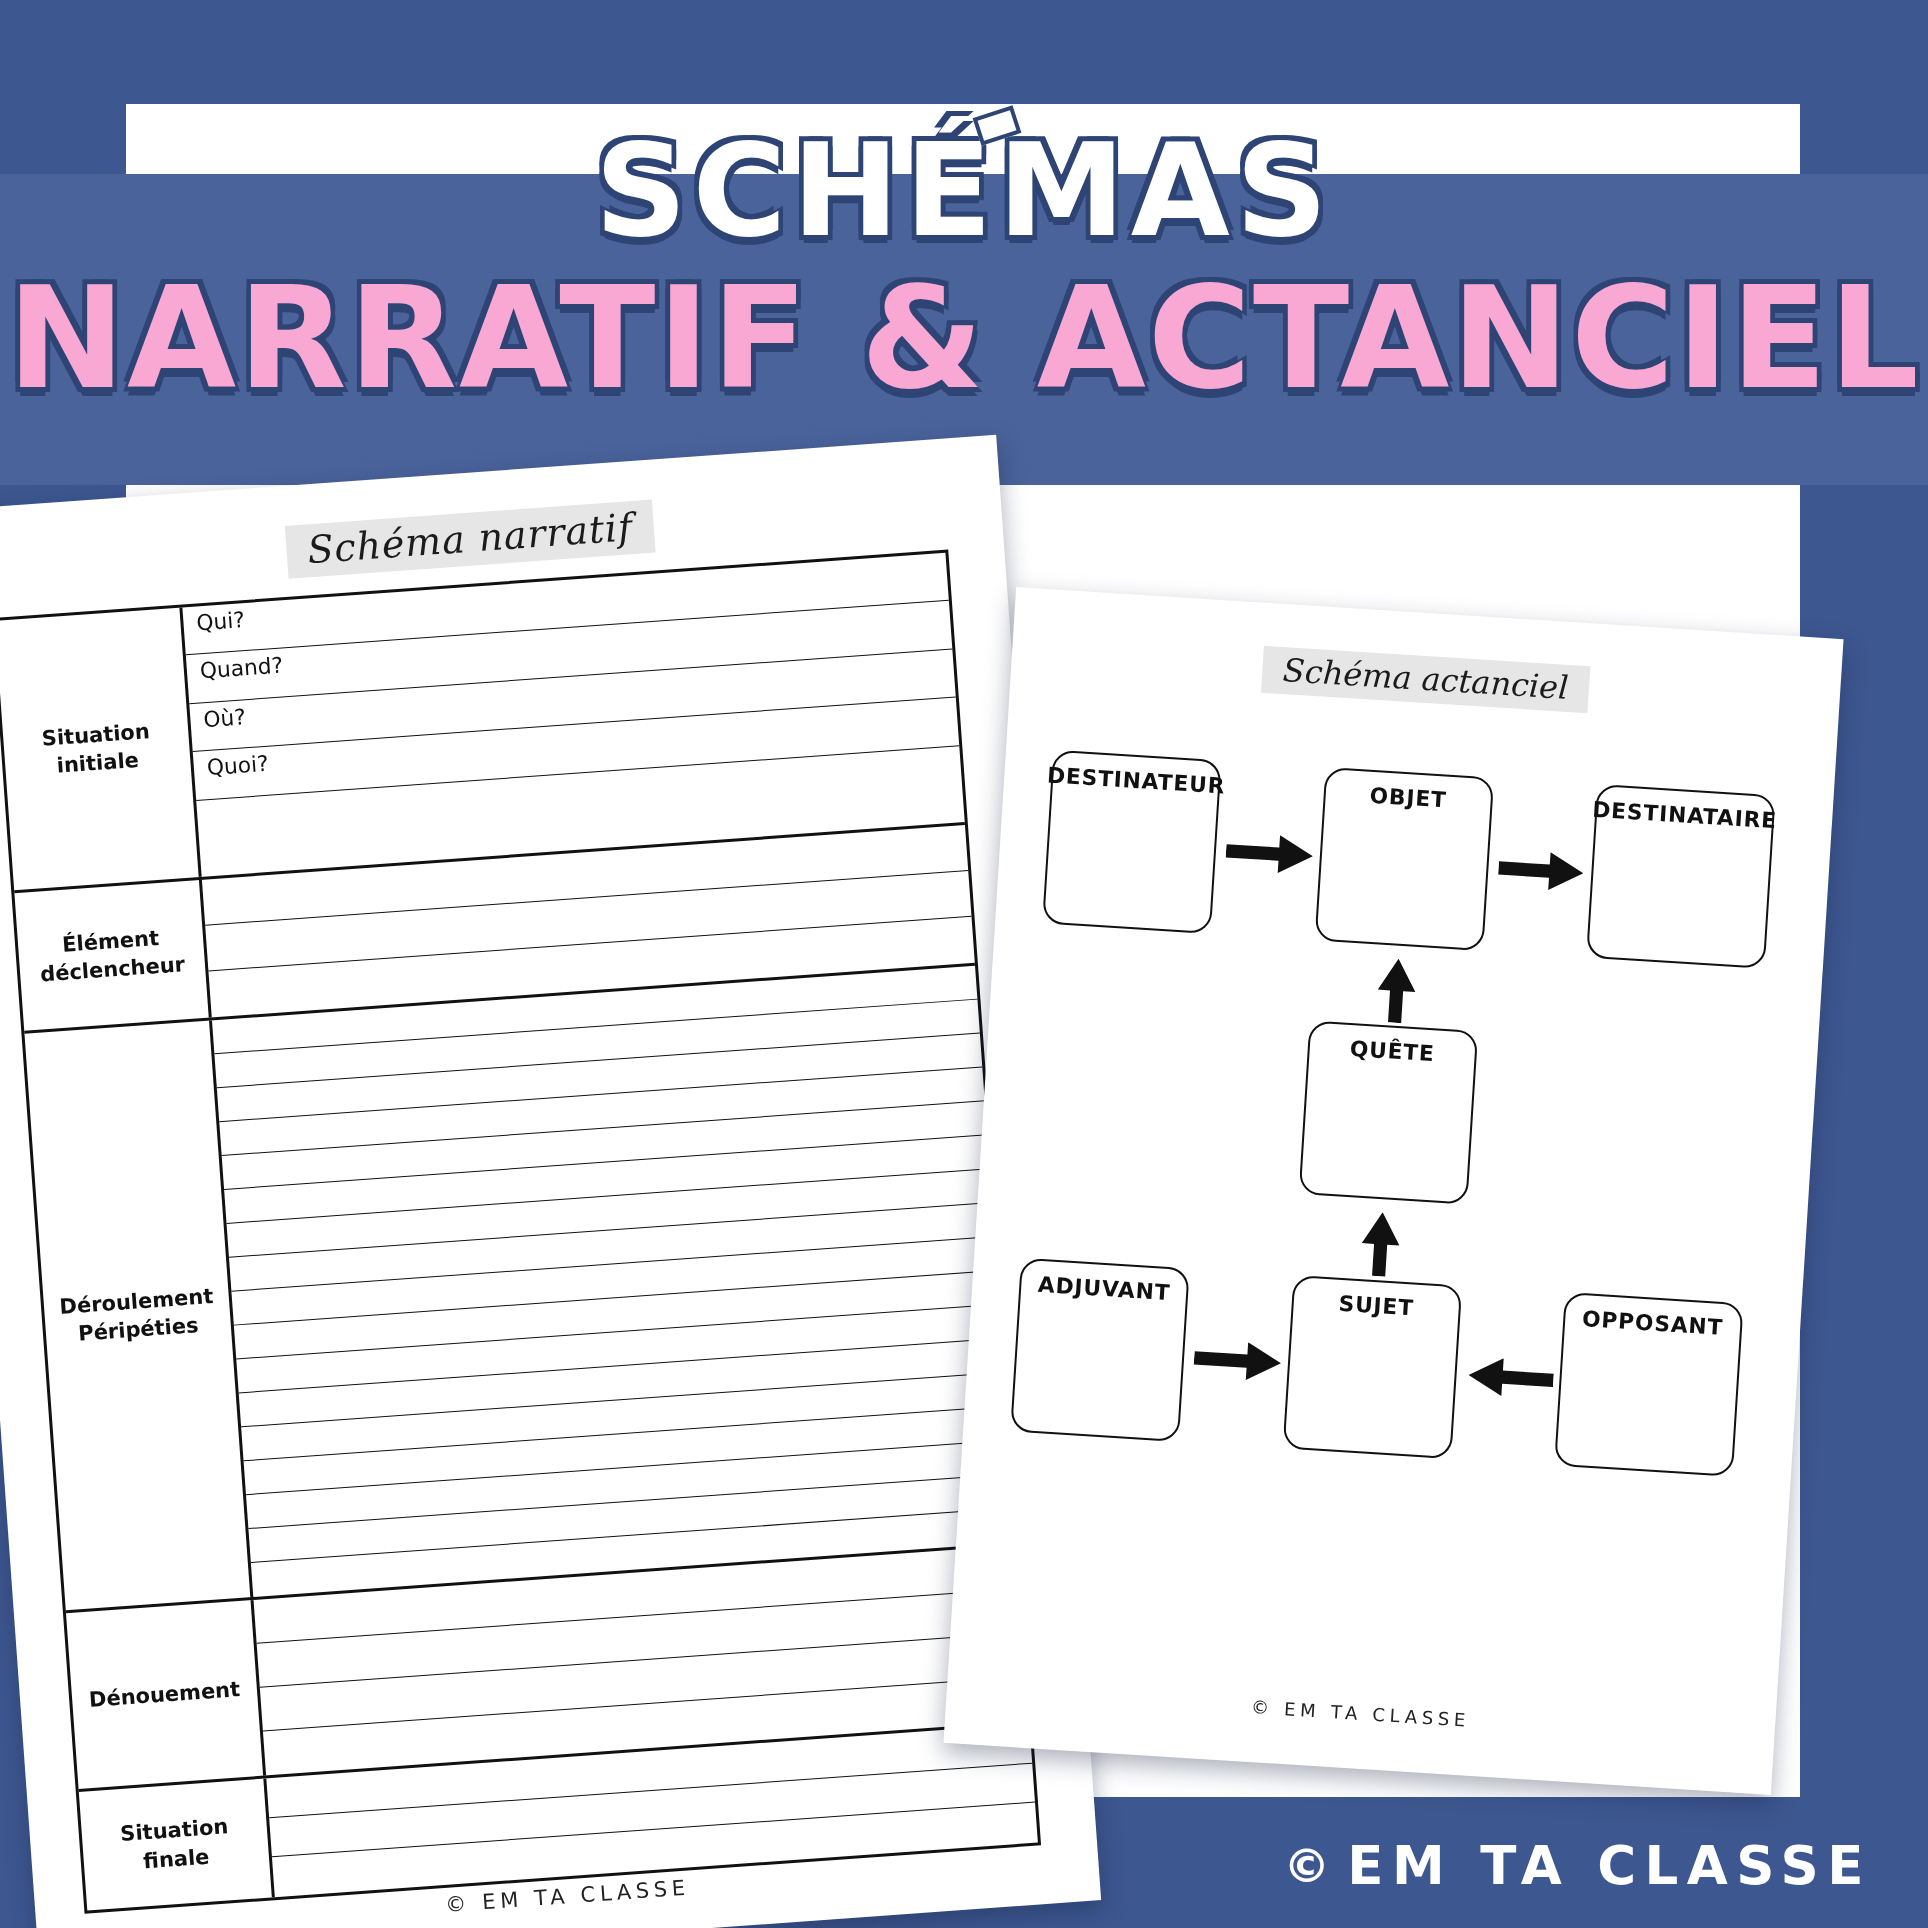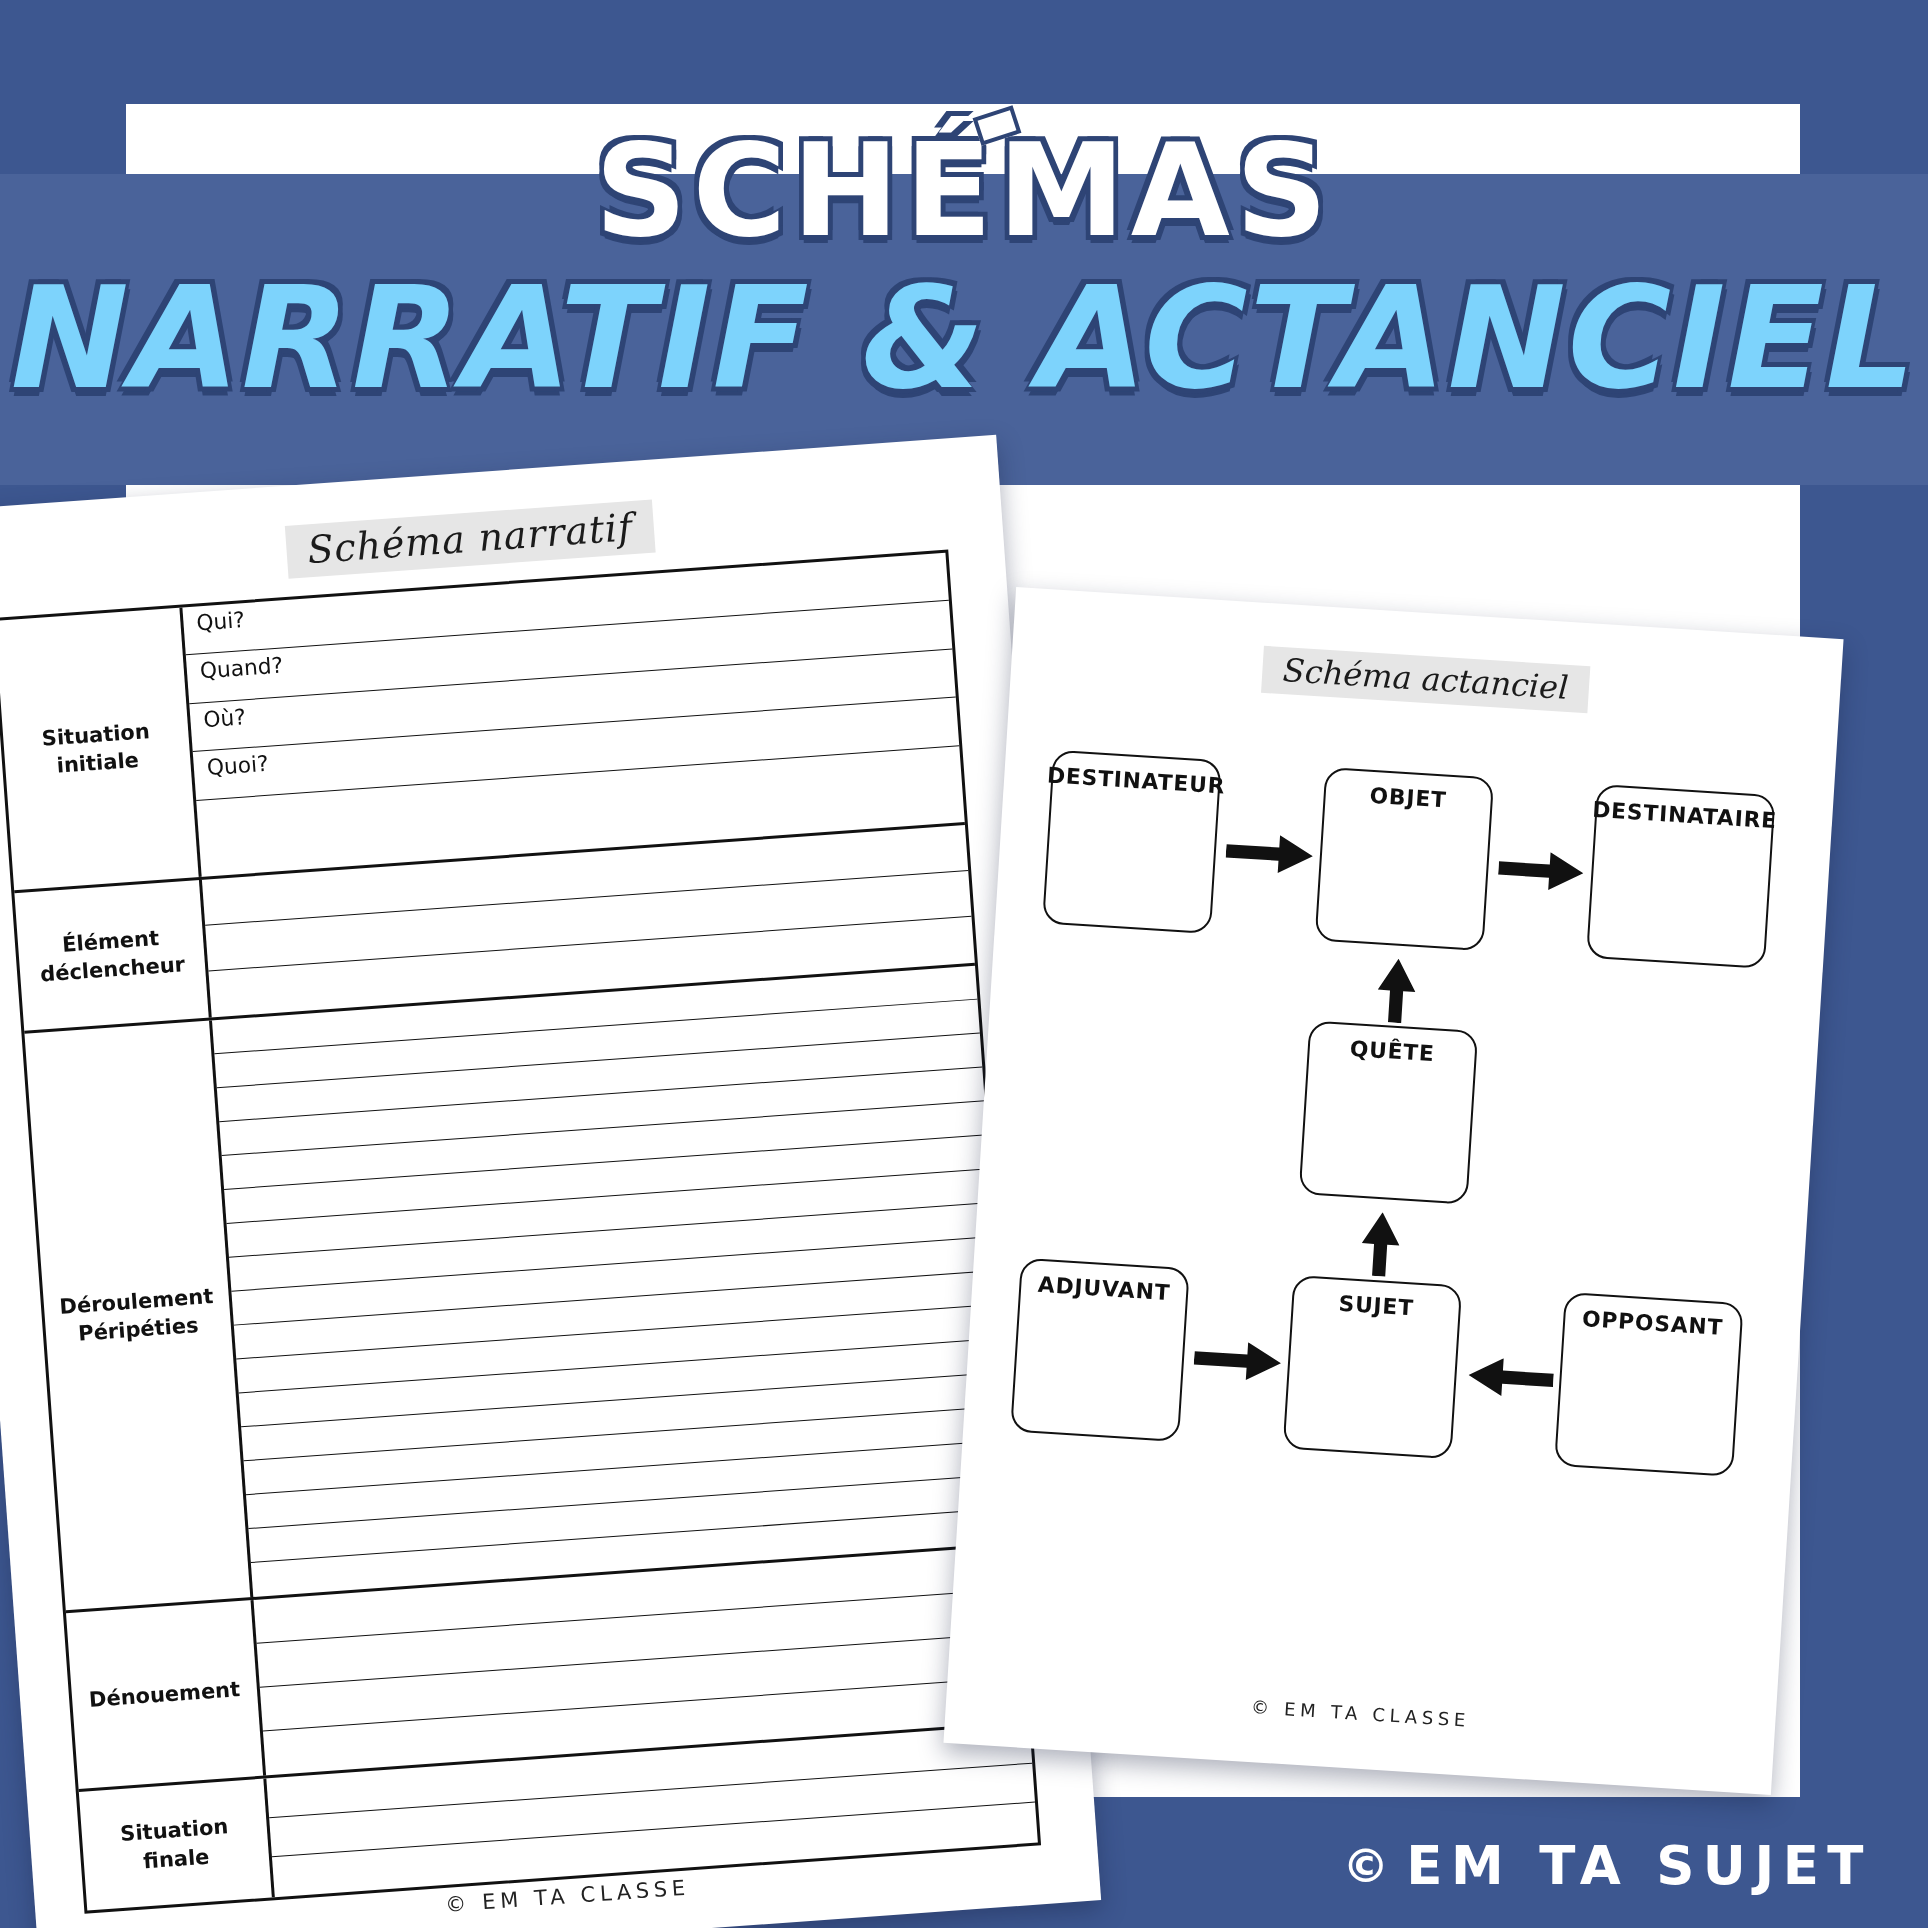--- a/index.html
+++ b/index.html
@@ -58,28 +58,27 @@
       -4.7px -4.7px 0 #2e4475, 4.7px -4.7px 0 #2e4475,
       -4.7px  4.7px 0 #2e4475, 4.7px  4.7px 0 #2e4475,
       0 7.5px 0 #2e4475;
     line-height: 1.0;
   }
   .title-line2 {
     font-family: "DejaVu Sans", sans-serif;
     font-weight: bold;
     font-size: 141px;
     letter-spacing: 1.9px;
-    color: #7dd3fc;
+    color: #f9a8d4;
     text-shadow:
       -4.7px -4.7px 0 #2e4475, 4.7px -4.7px 0 #2e4475,
       -4.7px  4.7px 0 #2e4475, 4.7px  4.7px 0 #2e4475,
       0 8.5px 0 #2e4475;
     line-height: 1.05;
     margin-top: 9.4px;
-    font-style: italic;
   }
   .accent-mark {
     position: absolute;
     left: 976px;
     top: 111px;
     width: 34px;
     height: 21px;
     border: 4.7px solid #2e4475;
     background: #ffffff;
     transform: rotate(-18deg);
@@ -442,17 +441,17 @@
           </svg>
       </div>
 
     </div>
 
     <div class="sheet-footer">© EM TA CLASSE</div>
   </div>
 
   <div class="brand">
     <span class="c-mark">©</span>
-    <span>EM TA SUJET</span>
+    <span>EM TA CLASSE</span>
   </div>
 
 </div>
 
 
 </body></html>

